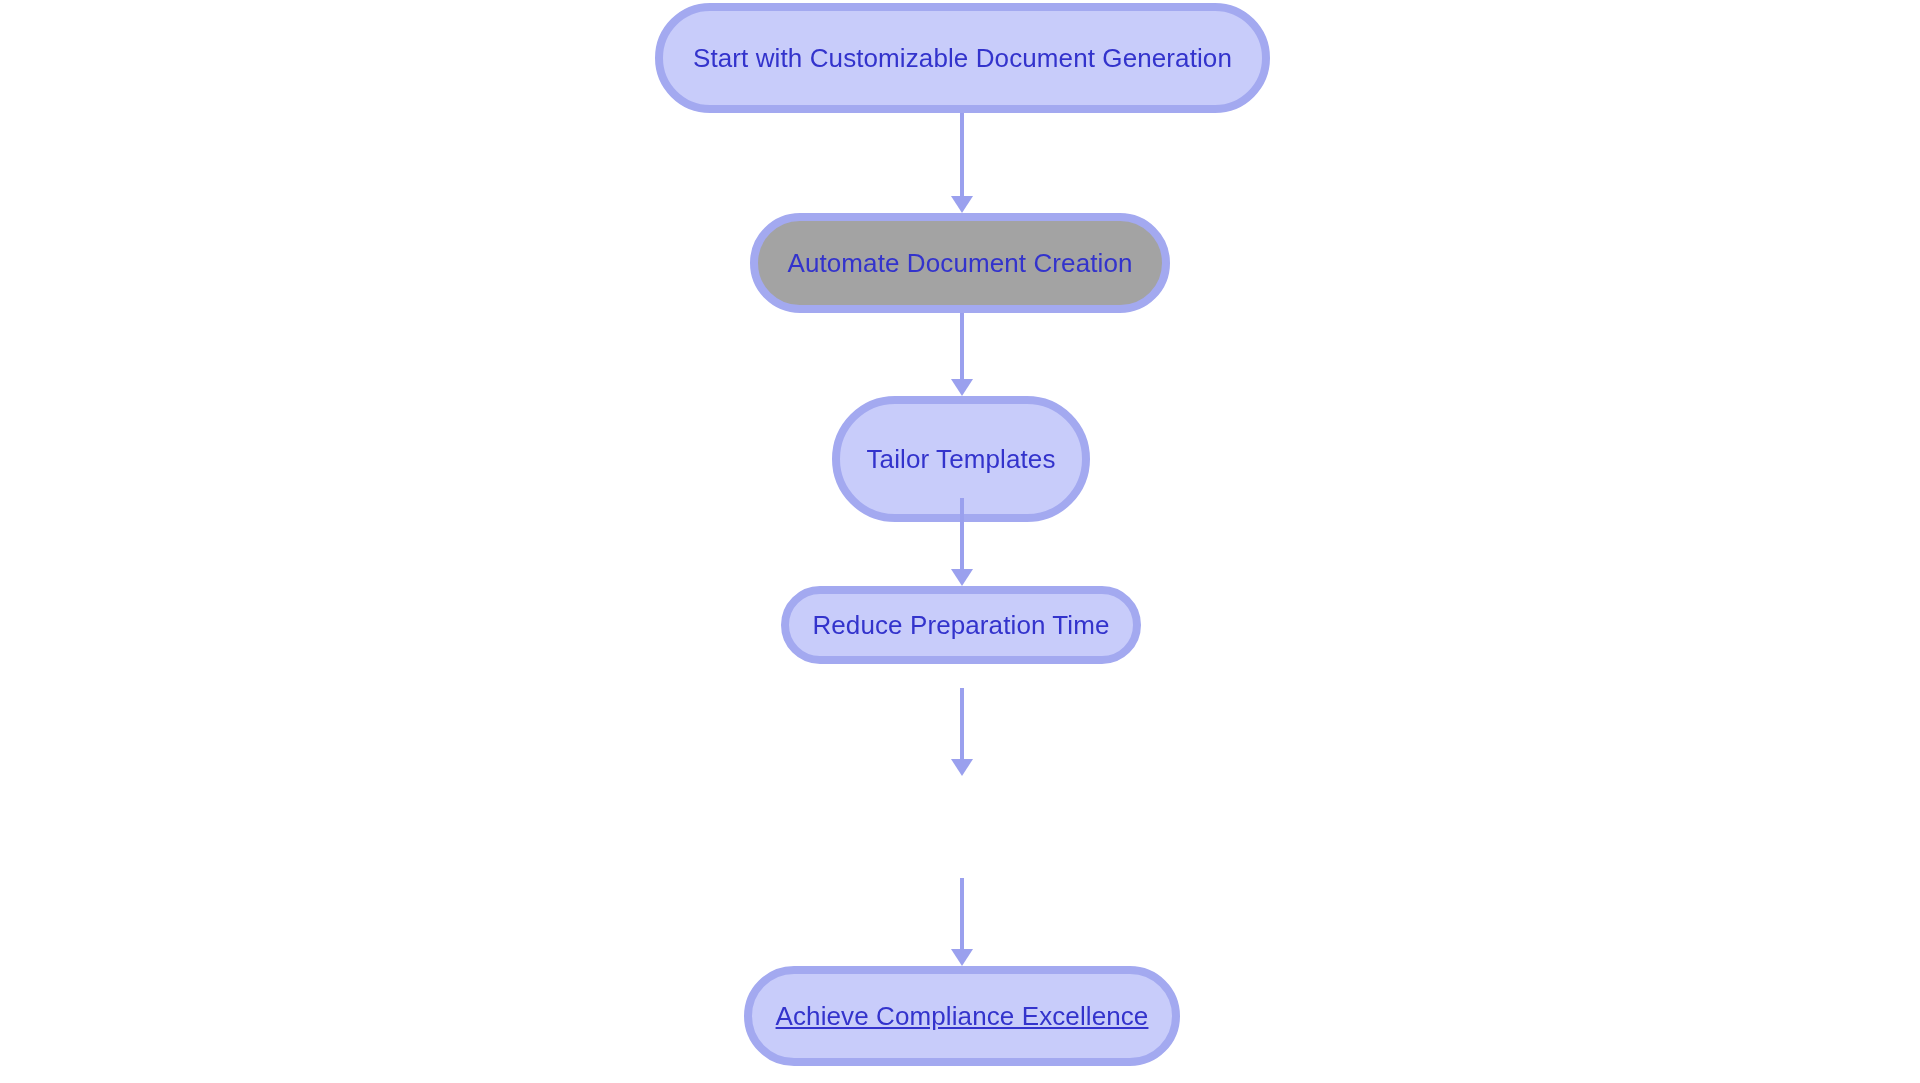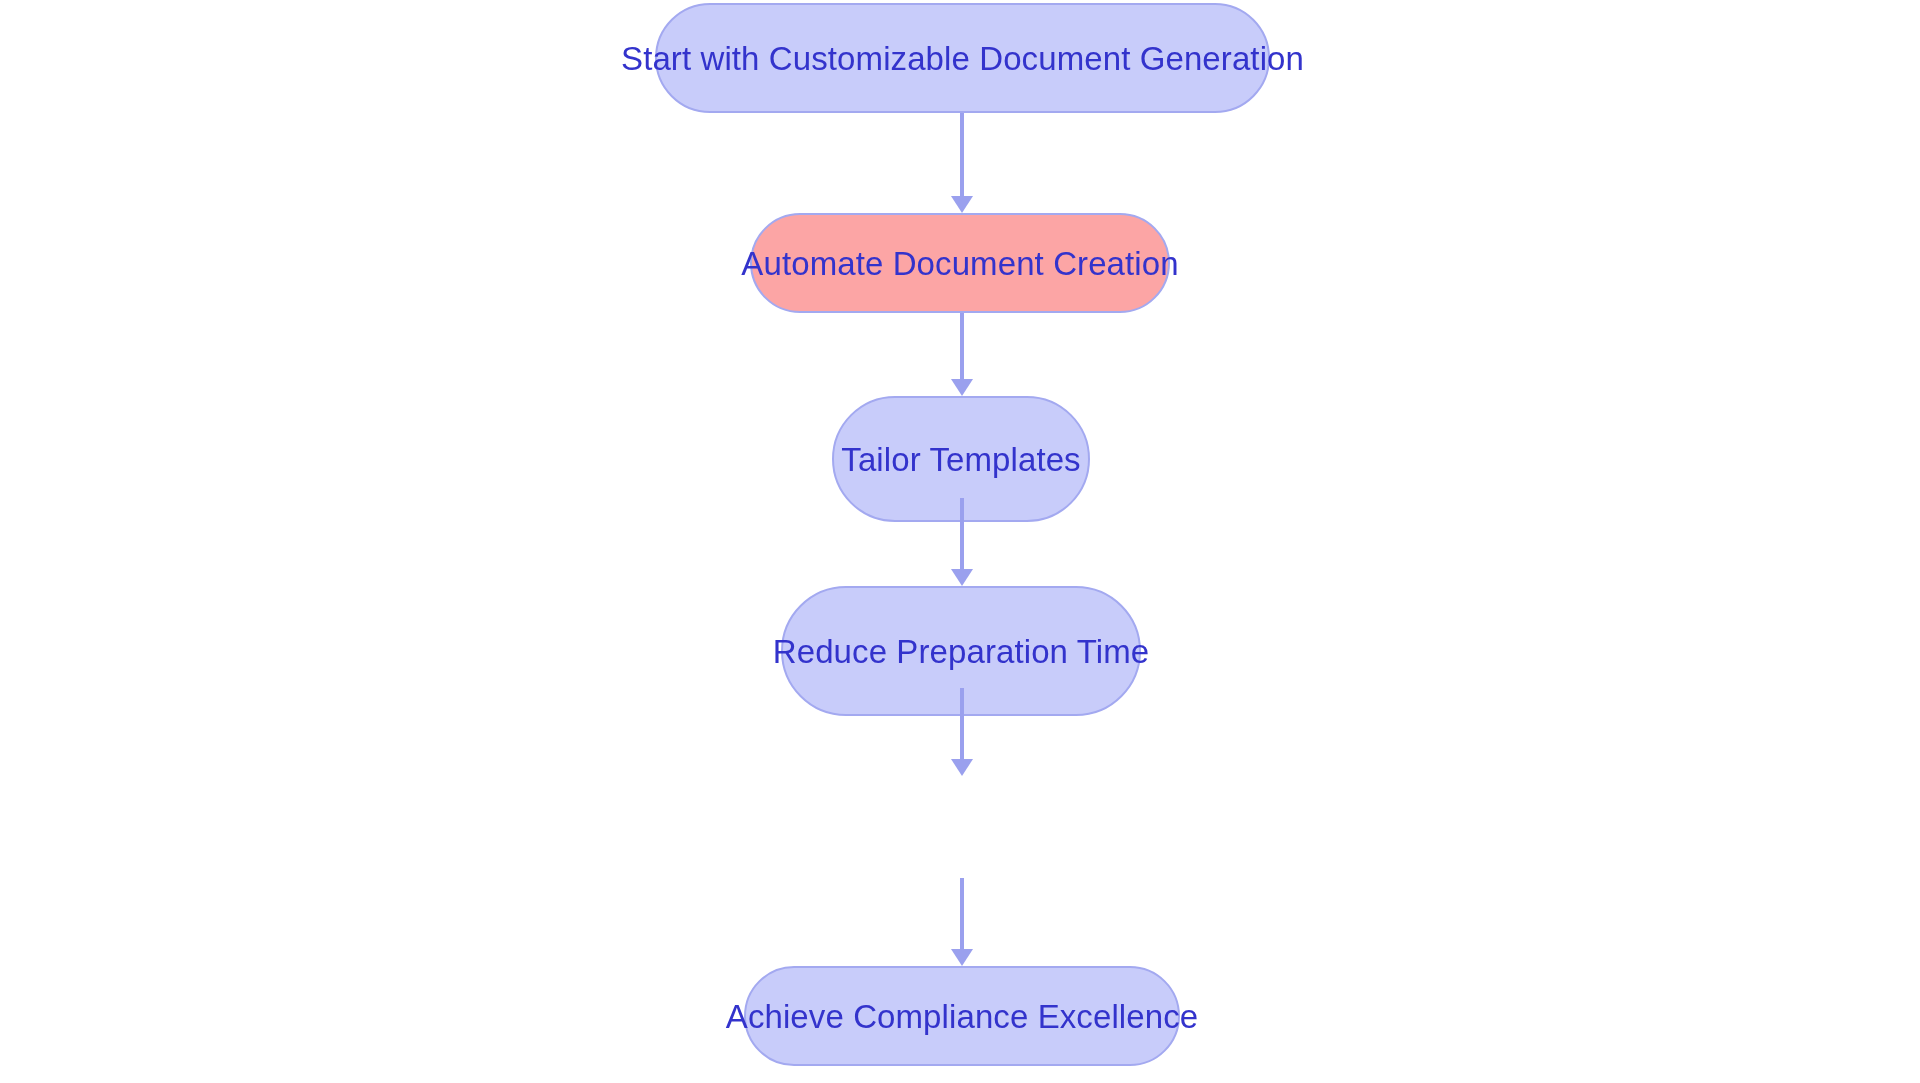--- a/index.html
+++ b/index.html
@@ -20,25 +20,25 @@
     height: 1083px;
     background: #ffffff;
   }
   .node {
     position: absolute;
     box-sizing: border-box;
     display: flex;
     align-items: center;
     justify-content: center;
     background: #c8ccfa;
-    border: 2px solid #ec4899;
+    border: 8px solid #ec4899;
     border-radius: 999px;
     color: #3333cc;
     font-family: "Liberation Sans", sans-serif;
-    font-size: 33px;
+    font-size: 26px;
     font-weight: 400;
     letter-spacing: 0.1px;
     white-space: nowrap;
     line-height: 1;
   }
   .node-label {
     display: block;
     padding: 0 10px;
   }
   .connector {
@@ -54,30 +54,30 @@
   }
 </style>
 </head>
 <body>
 
 <div id="canvas" style="background: rgb(255, 255, 255);">
 
   <div class="node" style="left: 655px; top: 3px; width: 615px; height: 110px; background: rgb(200, 204, 250); border-color: rgb(163, 169, 240); color: rgb(51, 51, 204);">
     <span class="node-label">Start with Customizable Document Generation</span>
   </div>
-  <div class="node" style="left: 750px; top: 213px; width: 420px; height: 100px; background: #fca5a5; border-color: rgb(163, 169, 240); color: rgb(51, 51, 204);">
+  <div class="node" style="left: 750px; top: 213px; width: 420px; height: 100px; background: #a3a3a3; border-color: rgb(163, 169, 240); color: rgb(51, 51, 204);">
     <span class="node-label">Automate Document Creation</span>
   </div>
   <div class="node" style="left: 832px; top: 396px; width: 258px; height: 126px; background: rgb(200, 204, 250); border-color: rgb(163, 169, 240); color: rgb(51, 51, 204);">
     <span class="node-label">Tailor Templates</span>
   </div>
-  <div class="node" style="left: 781px; top: 586px; width: 360px; height: 130px; background: rgb(200, 204, 250); border-color: rgb(163, 169, 240); color: rgb(51, 51, 204);">
+  <div class="node" style="left: 781px; top: 586px; width: 360px; height: 78px; background: rgb(200, 204, 250); border-color: rgb(163, 169, 240); color: rgb(51, 51, 204);">
     <span class="node-label">Reduce Preparation Time</span>
   </div>
-  <div class="node" style="left: 744px; top: 966px; width: 436px; height: 100px; background: rgb(200, 204, 250); border-color: rgb(163, 169, 240); color: rgb(51, 51, 204);">
+  <div class="node" style="left: 744px; top: 966px; width: 436px; height: 100px; background: rgb(200, 204, 250); border-color: rgb(163, 169, 240); color: rgb(51, 51, 204); text-decoration: underline;">
     <span class="node-label">Achieve Compliance Excellence</span>
   </div>
 
   <div class="connector" style="left: 949px; top: 113px; height: 100px;">
       <svg viewBox="0 0 26 100" preserveAspectRatio="none" xmlns="http://www.w3.org/2000/svg">
         <rect x="11" y="0" width="4" height="84" fill="#9aa0ee"></rect>
         <polygon points="2,83 24,83 13,100" fill="#9aa0ee"></polygon>
       </svg>
     </div>
   <div class="connector" style="left: 949px; top: 313px; height: 83px;">

